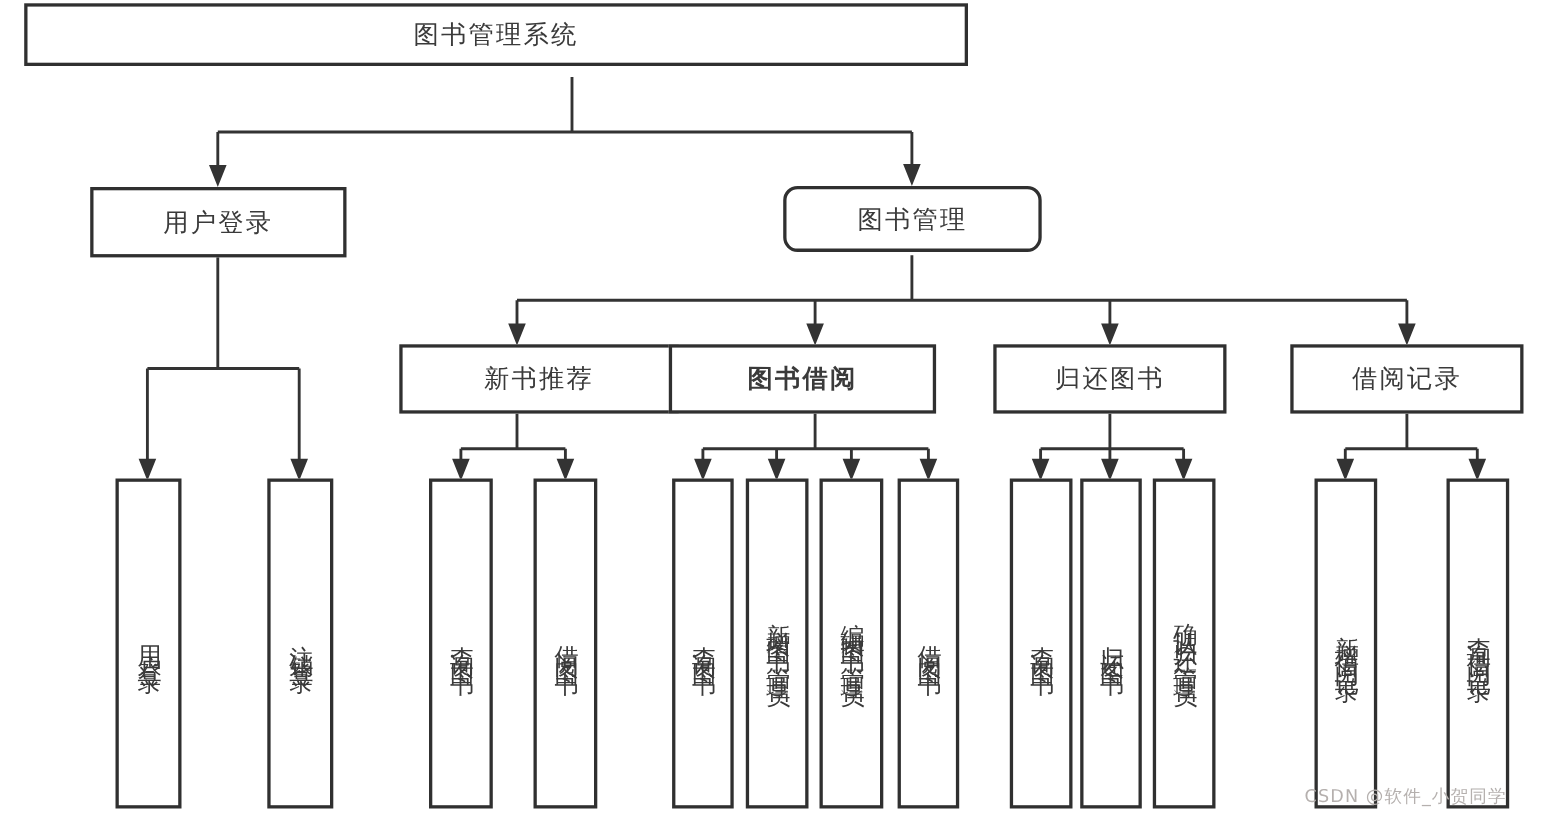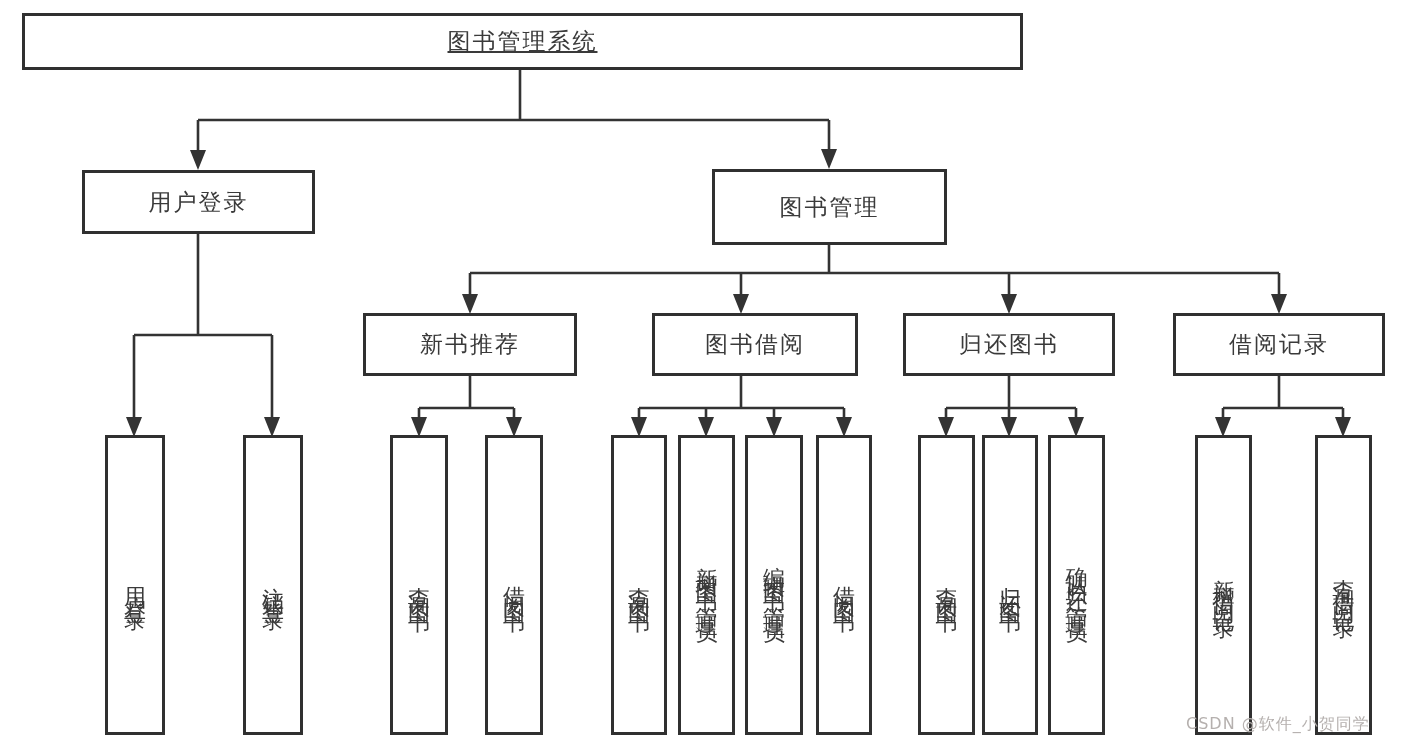--- a/index.html
+++ b/index.html
@@ -112,35 +112,35 @@
     </g>
 
     <g stroke="#333333" stroke-width="2.6" fill="none">
       <path d="M1279 376 V408 M1223 408 H1343 M1223 408 V427 M1343 408 V427"></path>
     </g>
     <g fill="#333333" stroke="none">
       <path d="M1215 417 H1231 L1223 437 Z M1335 417 H1351 L1343 437 Z"></path>
     </g>
   </svg>
 
-  <div class="box" style="left:22px;top:13px;width:1001px;height:57px;text-decoration:underline;">
+  <div class="box" style="left:22px;top:3px;width:858px;height:57px;">
     <span class="h-label">图书管理系统</span>
   </div>
 
   <div class="box" style="left:82px;top:170px;width:233px;height:64px;">
     <span class="h-label">用户登录</span>
   </div>
-  <div class="box" style="left:712px;top:169px;width:235px;height:76px;">
+  <div class="box" style="left:712px;top:169px;width:235px;height:60px;border-radius:13px;">
     <span class="h-label">图书管理</span>
   </div>
 
-  <div class="box" style="left:363px;top:313px;width:214px;height:63px;">
+  <div class="box" style="left:363px;top:313px;width:254px;height:63px;">
     <span class="h-label">新书推荐</span>
   </div>
-  <div class="box" style="left:652px;top:313px;width:206px;height:63px;">
+  <div class="box" style="left:608px;top:313px;width:243px;height:63px;font-weight:bold;">
     <span class="h-label">图书借阅</span>
   </div>
   <div class="box" style="left:903px;top:313px;width:212px;height:63px;">
     <span class="h-label">归还图书</span>
   </div>
   <div class="box" style="left:1173px;top:313px;width:212px;height:63px;">
     <span class="h-label">借阅记录</span>
   </div>
 
   <div class="box leaf" style="left:105px;width:60px;">

